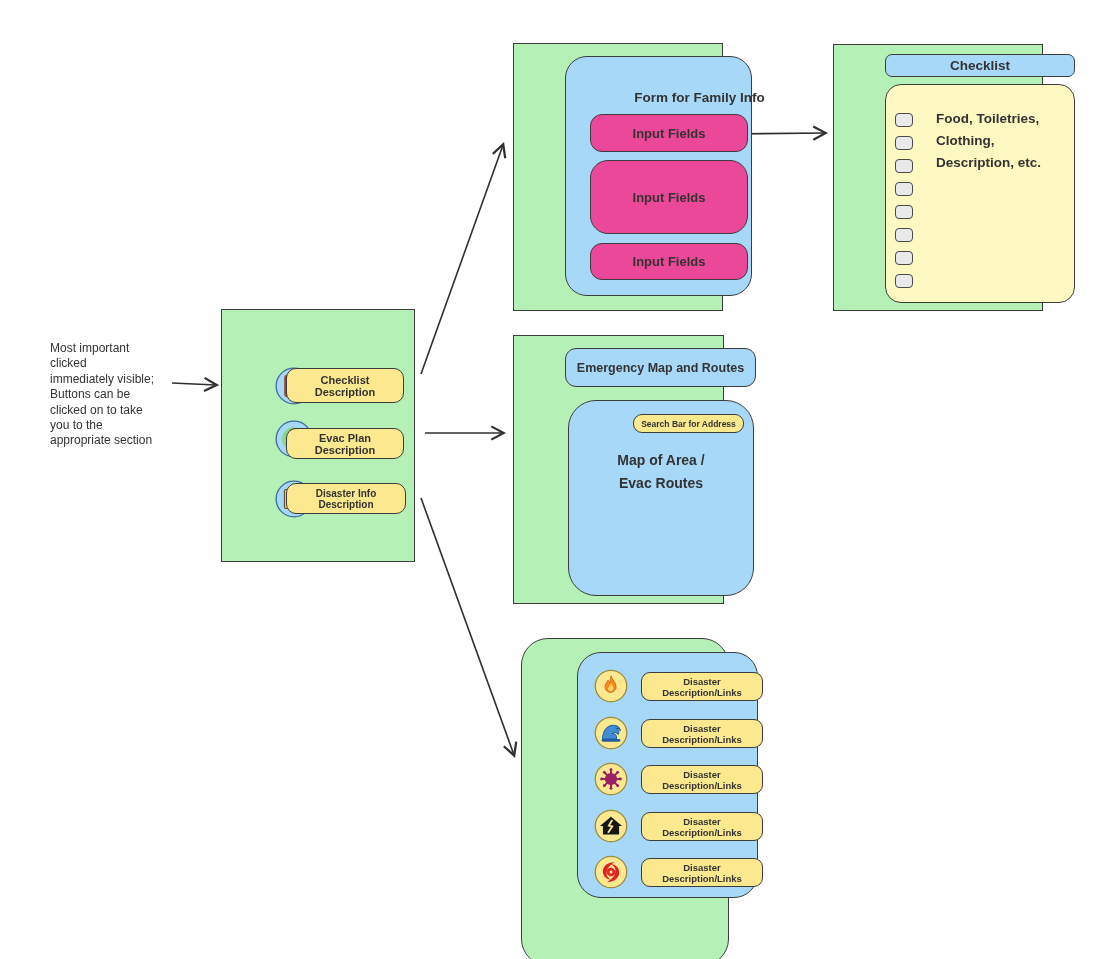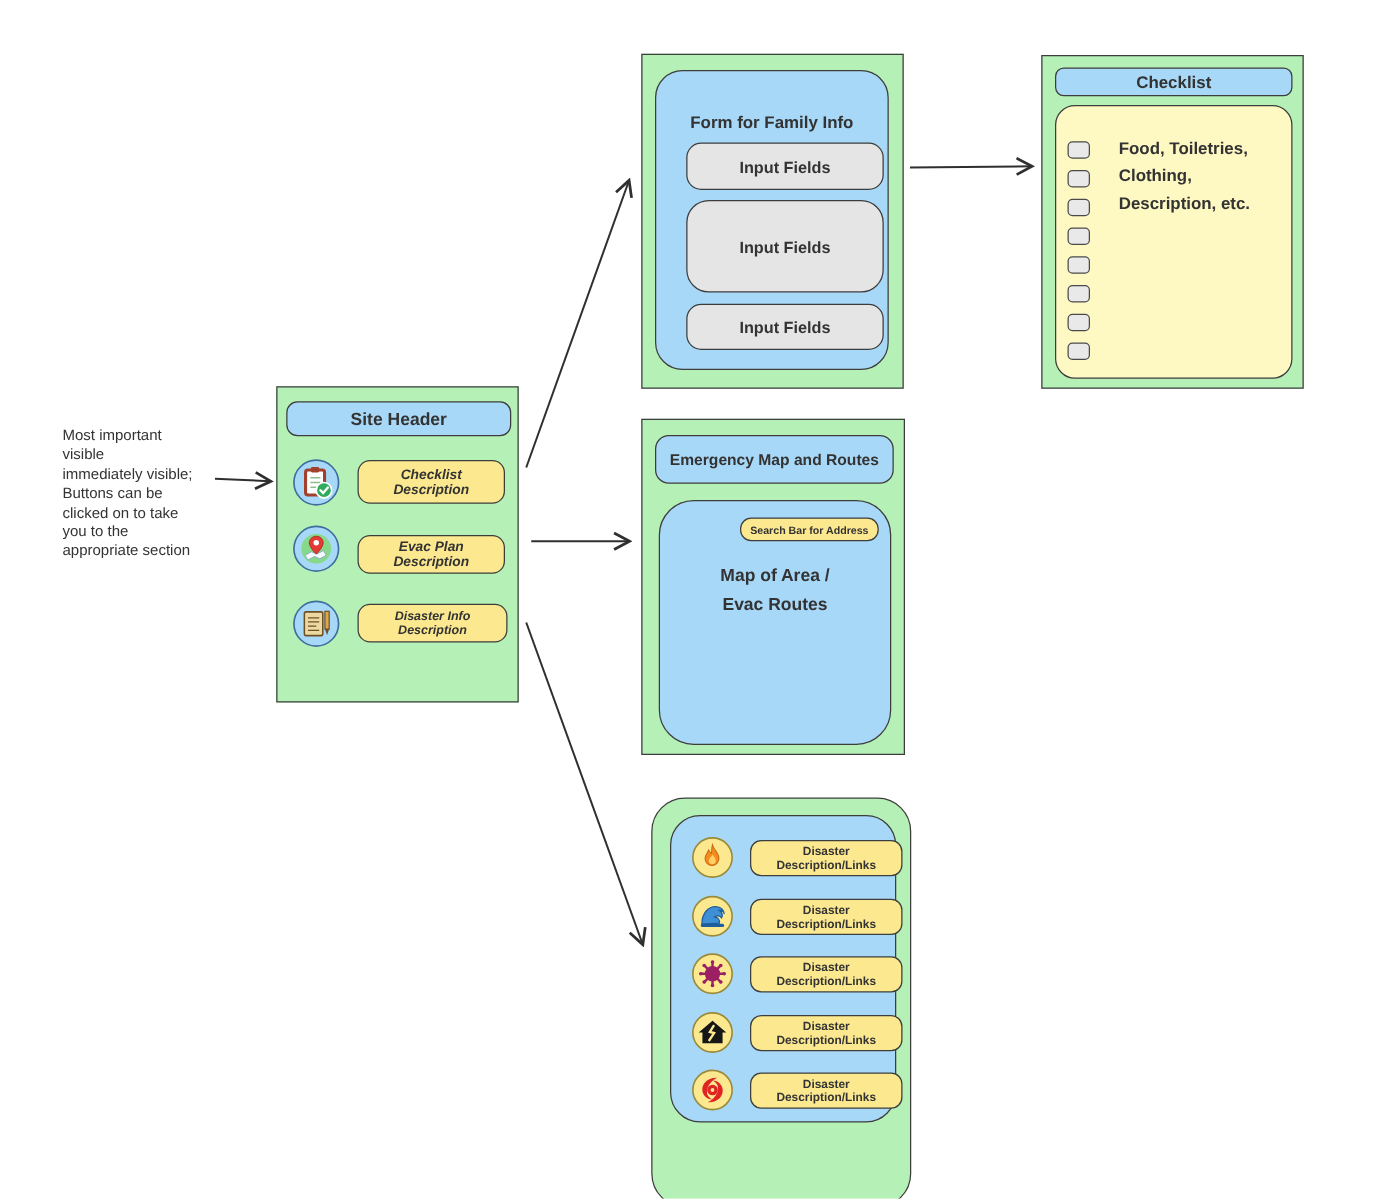--- a/index.html
+++ b/index.html
@@ -9,36 +9,36 @@
   }
   .arrow-layer{position:absolute;left:0;top:0;width:1107px;height:959px;pointer-events:none;}
 
   
   .note{position:absolute;left:50px;top:341px;width:140px;font-size:12px;line-height:15.4px;color:#333;}
 
   
   .panel{position:absolute;background:#b5f0b6;border:1.6px solid #3d3d3d;box-sizing:border-box;}
   .blue-box{background:#a8d8f8;border:1.4px solid #3d3d3d;box-sizing:border-box;}
   .yellow-box{background:#fef9c3;border:1.4px solid #3d3d3d;box-sizing:border-box;}
-  .abs{position:absolute;}
+  .abs{position:absolute;margin-left:41px;}
   .ctr{display:flex;align-items:center;justify-content:center;text-align:center;}
 
   
   .site-header{left:221px;top:309px;width:194px;height:253px;}
   .sh-title{left:7px;top:11px;width:180px;height:28px;border-radius:9px;font-size:14px;font-weight:700;}
   .icon-circle{border-radius:50%;display:flex;align-items:center;justify-content:center;}
   .nav-btn{position:absolute;left:64px;background:#fbe88f;border:1.4px solid #3d3d3d;border-radius:10px;
            font-family:inherit;font-weight:600;color:#333;padding:0 4px;cursor:pointer;
-           display:flex;align-items:center;justify-content:center;box-sizing:border-box;font-style:italic;}
+           display:flex;align-items:center;justify-content:center;box-sizing:border-box;}
 
   
   .form-panel{left:513px;top:43px;width:210px;height:268px;}
   .form-inner{left:10px;top:12px;width:187px;height:240px;border-radius:22px;}
   .form-title{left:0;top:33px;width:100%;font-size:13.5px;font-weight:700;text-align:center;}
-  .input-field{position:absolute;left:24px;width:158px;background:#e5e5e5;border:1.4px solid #3d3d3d;
+  .input-field{position:absolute;left:24px;width:158px;background:#ec4899;border:1.4px solid #3d3d3d;
                border-radius:12px;font-family:inherit;font-weight:600;font-size:13px;color:#333;
                display:flex;align-items:center;justify-content:center;box-sizing:border-box;cursor:text;}
 
   
   .checklist-panel{left:833px;top:44px;width:210px;height:267px;}
   .cl-title{left:10px;top:9px;width:190px;height:23px;border-radius:7px;font-size:13.5px;font-weight:700;}
   .cl-body{left:10px;top:39px;width:190px;height:219px;border-radius:16px;}
   .cl-checks{position:absolute;left:9px;top:28px;display:flex;flex-direction:column;gap:9px;}
   .checkbox{width:18px;height:14px;background:#e9e9e9;border:1.4px solid #4a4a4a;border-radius:4px;box-sizing:border-box;cursor:pointer;}
   .cl-text{position:absolute;left:50px;top:23px;font-size:13.5px;font-weight:600;line-height:22px;}
@@ -73,30 +73,29 @@
     </defs>
     <line x1="172" y1="383" x2="216" y2="385" stroke="#2f2f2f" stroke-width="1.6" marker-end="url(#ah)"></line>
     <line x1="421" y1="374" x2="503" y2="145" stroke="#2f2f2f" stroke-width="1.6" marker-end="url(#ah)"></line>
     <line x1="425" y1="433" x2="503" y2="433" stroke="#2f2f2f" stroke-width="1.6" marker-end="url(#ah)"></line>
     <line x1="421" y1="498" x2="514" y2="755" stroke="#2f2f2f" stroke-width="1.6" marker-end="url(#ah)"></line>
     <line x1="728" y1="134" x2="825" y2="133" stroke="#2f2f2f" stroke-width="1.6" marker-end="url(#ah)"></line>
   </svg>
 
   <div class="note">
     <div>Most important</div>
-    <div>visible</div>
+    <div>clicked</div>
     <div>immediately visible;</div>
     <div>Buttons can be</div>
     <div>clicked on to take</div>
     <div>you to the</div>
     <div>appropriate section</div>
   </div>
 
   <section class="panel site-header">
-    <div class="blue-box abs ctr sh-title">Site Header</div>
 
     <span class="icon-circle abs" style="left:12px;top:57px;width:38px;height:38px;">
       <svg width="38" height="38" viewBox="0 0 40 40">
         <circle cx="20" cy="20" r="18.8" fill="#a8d8f8" stroke="#3d6e9e" stroke-width="1.4"></circle>
         <rect x="11" y="9.5" width="16" height="21" rx="2" fill="#fff" stroke="#a2402c" stroke-width="2.6"></rect>
         <rect x="15.5" y="7" width="7" height="4.5" rx="1.2" fill="#a2402c"></rect>
         <line x1="15" y1="16" x2="23.5" y2="16" stroke="#8fbf8f" stroke-width="1.4"></line>
         <line x1="15" y1="20" x2="23.5" y2="20" stroke="#8fbf8f" stroke-width="1.4"></line>
         <line x1="15" y1="24" x2="21" y2="24" stroke="#8fbf8f" stroke-width="1.4"></line>
         <circle cx="26.5" cy="26.5" r="6.5" fill="#2eac5b" stroke="#fff" stroke-width="1.4"></circle>

